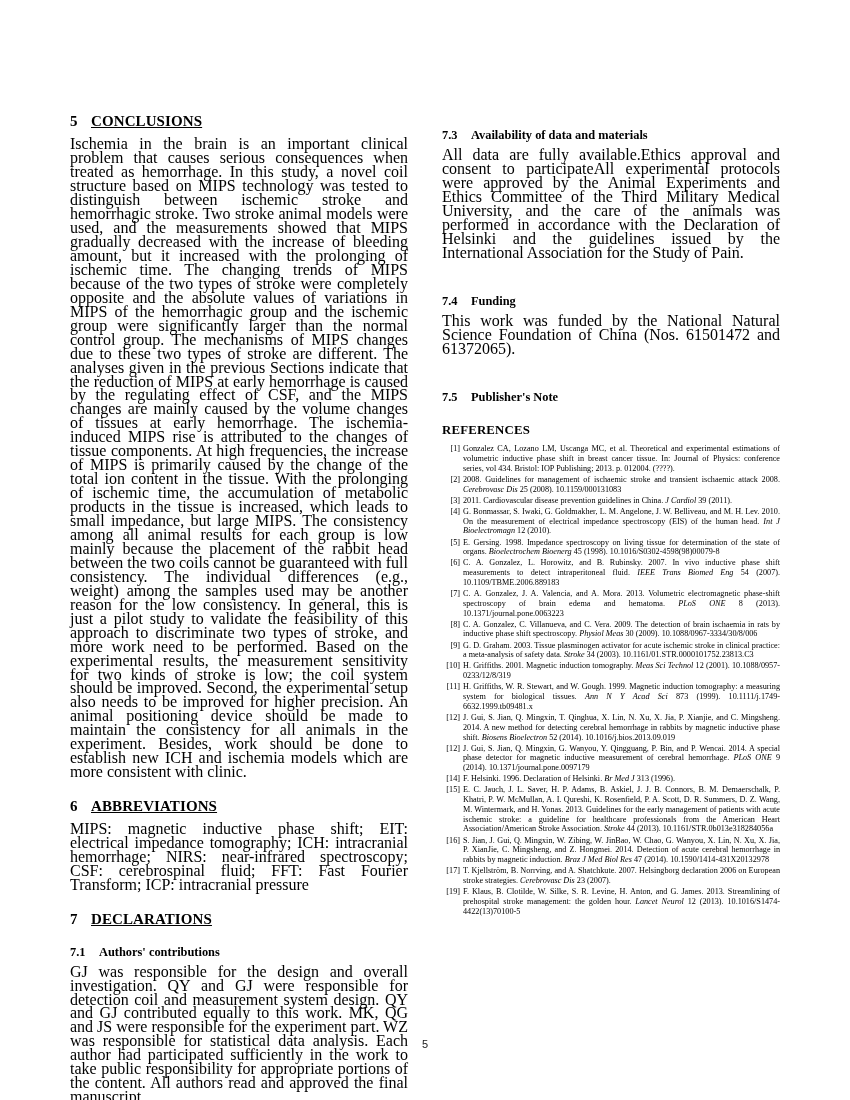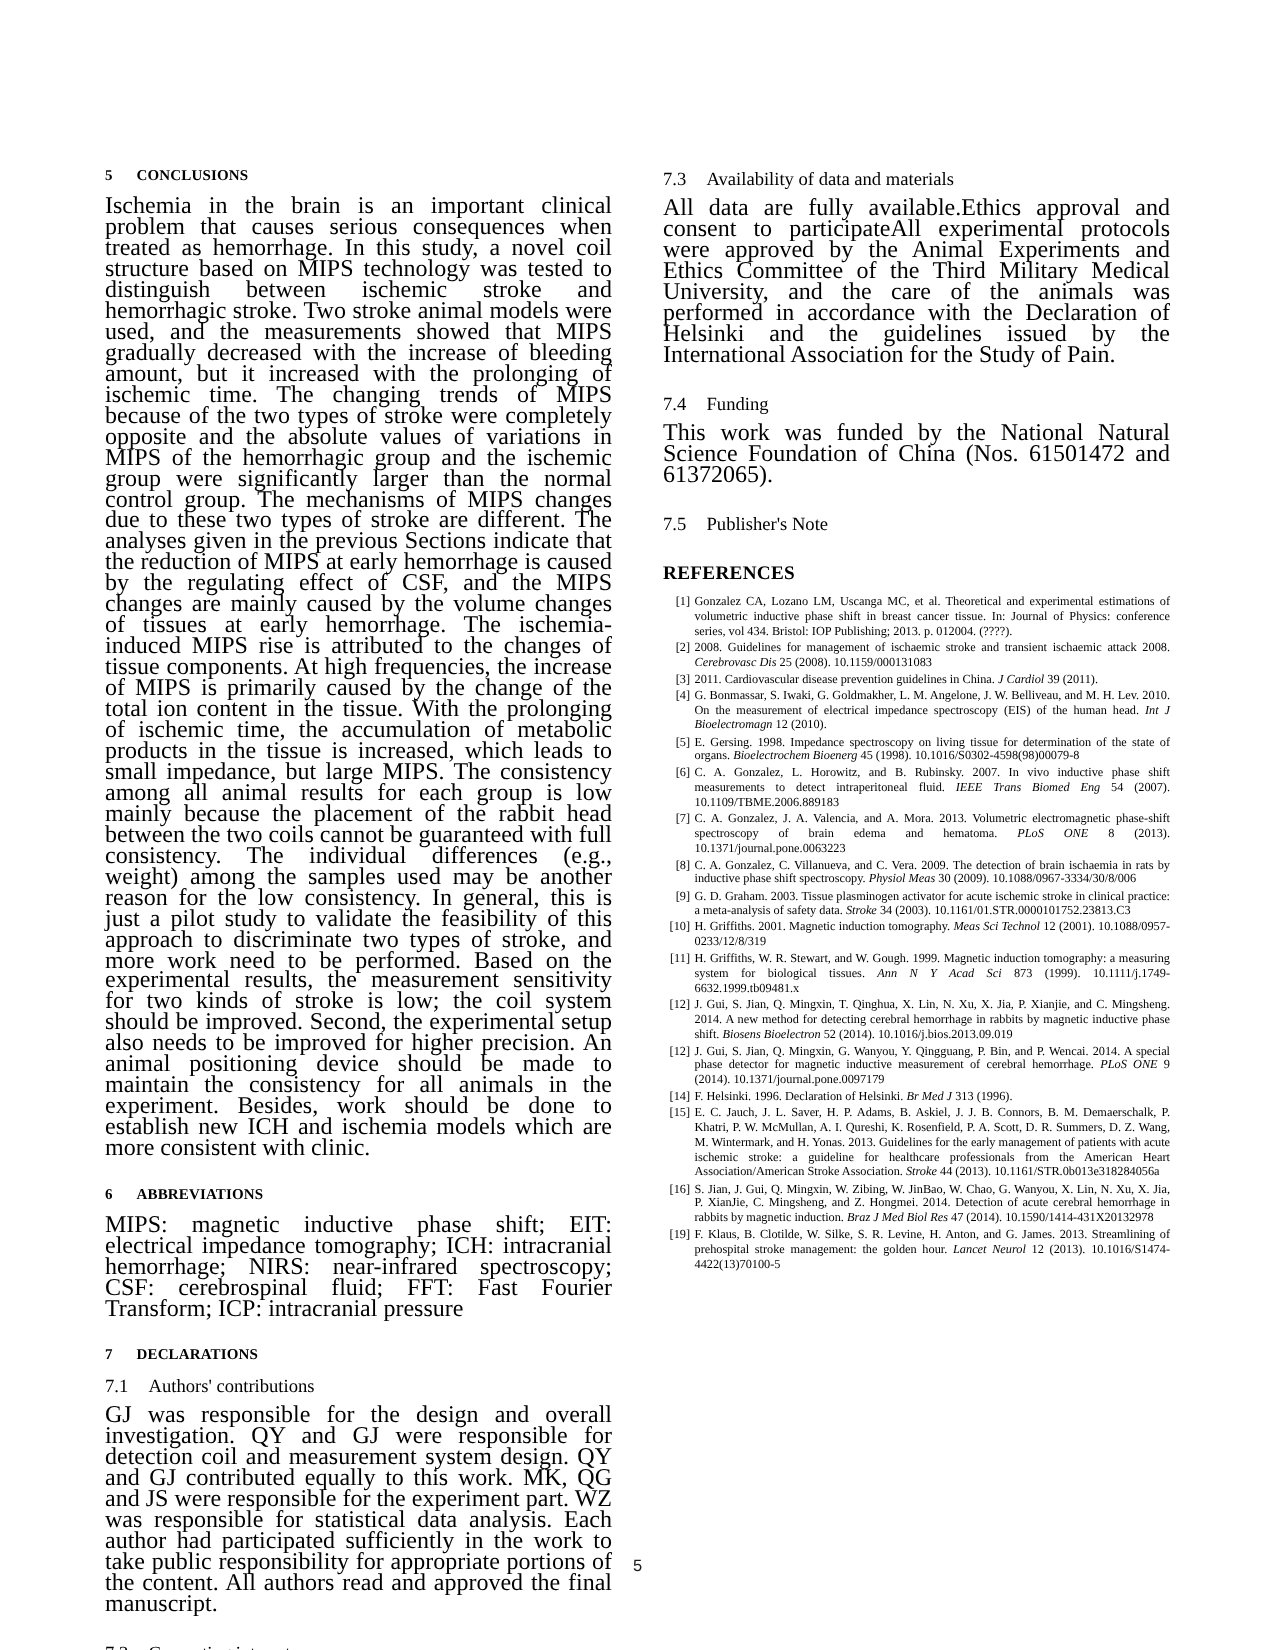--- a/index.html
+++ b/index.html
@@ -25,34 +25,35 @@
     height: 900px;
     display: flex;
     gap: 34px;
   }
   .col {
     width: 338px;
     flex: 0 0 338px;
   }
 
   h2.sec {
-    font-size: 10px;
+    font-size: 15px;
     font-weight: bold;
     margin: 0 0 7px 0;
     line-height: 1.22;
     letter-spacing: 0.1px;
+    text-decoration: underline;
   }
   h2.sec .num {
     display: inline-block;
     min-width: 21px;
   }
   h3.subsec {
     font-size: 12.4px;
-    font-weight: normal;
-    margin: 0 0 5px 0;
+    font-weight: bold;
+    margin: 16px 0 5px 0;
     line-height: 1.22;
   }
   h3.subsec .num {
     display: inline-block;
     min-width: 29px;
   }
   .spacer-lg { height: 18px; }
   .spacer-md { height: 13px; }
 
   p.body {
@@ -181,20 +182,21 @@
           <li class="refitem"><span class="refnum">[7]</span><span>C. A. Gonzalez, J. A. Valencia, and A. Mora. 2013. Volumetric electromagnetic phase-shift spectroscopy of brain edema and hematoma. </span><i>PLoS ONE</i><span> 8 (2013). 10.1371/journal.pone.0063223</span></li>
           <li class="refitem"><span class="refnum">[8]</span><span>C. A. Gonzalez, C. Villanueva, and C. Vera. 2009. The detection of brain ischaemia in rats by inductive phase shift spectroscopy. </span><i>Physiol Meas</i><span> 30 (2009). 10.1088/0967-3334/30/8/006</span></li>
           <li class="refitem"><span class="refnum">[9]</span><span>G. D. Graham. 2003. Tissue plasminogen activator for acute ischemic stroke in clinical practice: a meta-analysis of safety data. </span><i>Stroke</i><span> 34 (2003). 10.1161/01.STR.0000101752.23813.C3</span></li>
           <li class="refitem"><span class="refnum">[10]</span><span>H. Griffiths. 2001. Magnetic induction tomography. </span><i>Meas Sci Technol</i><span> 12 (2001). 10.1088/0957-0233/12/8/319</span></li>
           <li class="refitem"><span class="refnum">[11]</span><span>H. Griffiths, W. R. Stewart, and W. Gough. 1999. Magnetic induction tomography: a measuring system for biological tissues. </span><i>Ann N Y Acad Sci</i><span> 873 (1999). 10.1111/j.1749-6632.1999.tb09481.x</span></li>
           <li class="refitem"><span class="refnum">[12]</span><span>J. Gui, S. Jian, Q. Mingxin, T. Qinghua, X. Lin, N. Xu, X. Jia, P. Xianjie, and C. Mingsheng. 2014. A new method for detecting cerebral hemorrhage in rabbits by magnetic inductive phase shift. </span><i>Biosens Bioelectron</i><span> 52 (2014). 10.1016/j.bios.2013.09.019</span></li>
           <li class="refitem"><span class="refnum">[12]</span><span>J. Gui, S. Jian, Q. Mingxin, G. Wanyou, Y. Qingguang, P. Bin, and P. Wencai. 2014. A special phase detector for magnetic inductive measurement of cerebral hemorrhage. </span><i>PLoS ONE</i><span> 9 (2014). 10.1371/journal.pone.0097179</span></li>
           <li class="refitem"><span class="refnum">[14]</span><span>F. Helsinki. 1996. Declaration of Helsinki. </span><i>Br Med J</i><span> 313 (1996).</span></li>
           <li class="refitem"><span class="refnum">[15]</span><span>E. C. Jauch, J. L. Saver, H. P. Adams, B. Askiel, J. J. B. Connors, B. M. Demaerschalk, P. Khatri, P. W. McMullan, A. I. Qureshi, K. Rosenfield, P. A. Scott, D. R. Summers, D. Z. Wang, M. Wintermark, and H. Yonas. 2013. Guidelines for the early management of patients with acute ischemic stroke: a guideline for healthcare professionals from the American Heart Association/American Stroke Association. </span><i>Stroke</i><span> 44 (2013). 10.1161/STR.0b013e318284056a</span></li>
           <li class="refitem"><span class="refnum">[16]</span><span>S. Jian, J. Gui, Q. Mingxin, W. Zibing, W. JinBao, W. Chao, G. Wanyou, X. Lin, N. Xu, X. Jia, P. XianJie, C. Mingsheng, and Z. Hongmei. 2014. Detection of acute cerebral hemorrhage in rabbits by magnetic induction. </span><i>Braz J Med Biol Res</i><span> 47 (2014). 10.1590/1414-431X20132978</span></li>
+          <li class="refitem"><span class="refnum">[17]</span><span>T. Kjellström, B. Norrving, and A. Shatchkute. 2007. Helsingborg declaration 2006 on European stroke strategies. </span><i>Cerebrovasc Dis</i><span> 23 (2007).</span></li>
           <li class="refitem"><span class="refnum">[19]</span><span>F. Klaus, B. Clotilde, W. Silke, S. R. Levine, H. Anton, and G. James. 2013. Streamlining of prehospital stroke management: the golden hour. </span><i>Lancet Neurol</i><span> 12 (2013). 10.1016/S1474-4422(13)70100-5</span></li>
         </ol>
 
     </div>
 
   </div>
 
   <div class="pagenum">5</div>
 
 </div>

